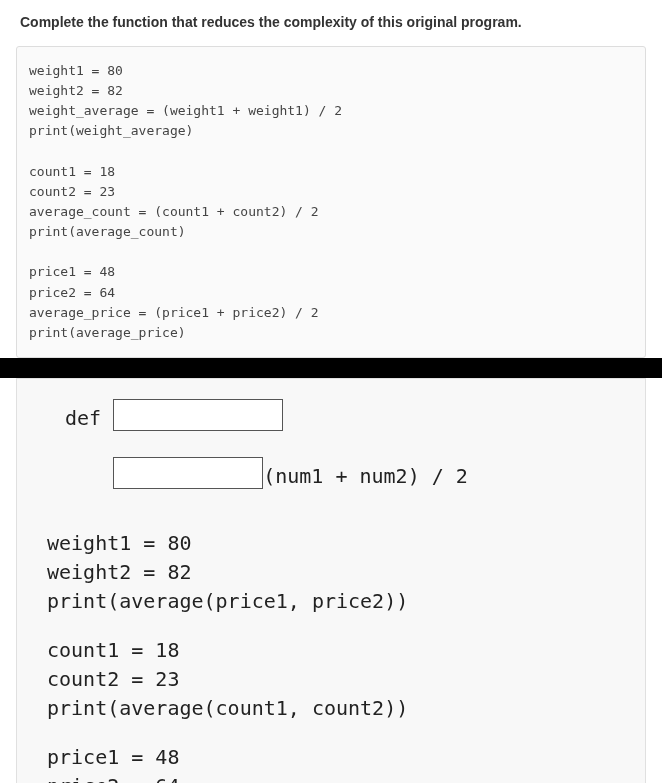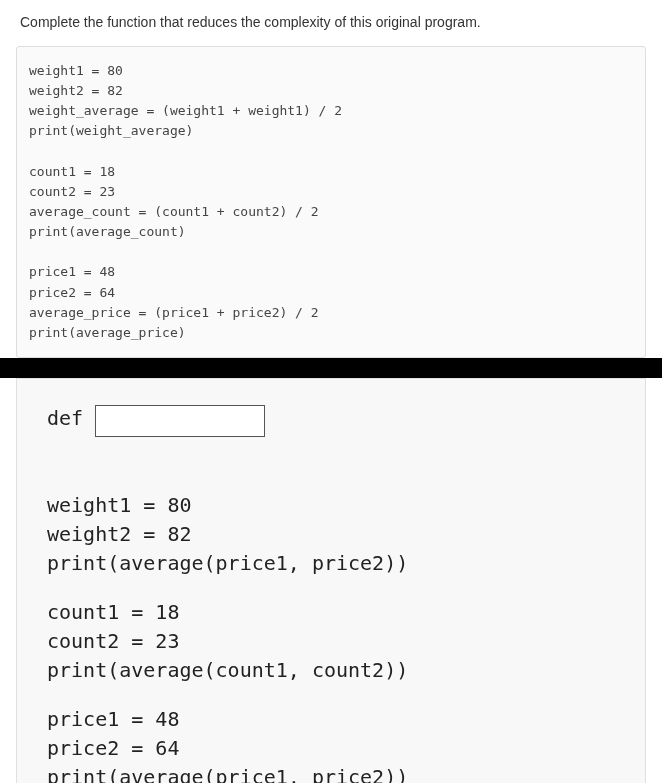--- a/index.html
+++ b/index.html
@@ -11,21 +11,21 @@
       font-family: Arial, sans-serif;
       background: #000;
       width: 662px;
     }
     .panel {
       background: #fff;
       margin-bottom: 10px;
     }
     .prompt-header {
       padding: 14px 20px 8px 20px;
-      font-weight: normal;
+      font-weight: bold;
       font-size: 14px;
       color: #333;
     }
     .code-block {
       margin: 8px 16px 20px 16px;
       padding: 14px 12px;
       background: #fafafa;
       border: 1px solid #ddd;
       border-radius: 3px;
       font-family: "Consolas", "Monaco", monospace;
@@ -40,21 +40,22 @@
       margin: 16px;
       border: 1px solid #e0e0e0;
     }
     .code-row {
       font-family: "Consolas", "Monaco", monospace;
       font-size: 20px;
       color: #222;
       white-space: pre;
       line-height: 1.9;
       display: flex;
-      align-items: flex-end;
+      align-items: flex-start;
+      margin-left: 18px;
     }
     .code-text {
       font-family: "Consolas", "Monaco", monospace;
       font-size: 20px;
       color: #222;
       white-space: pre;
       line-height: 1.45;
     }
     .blank-input {
       display: inline-block;
@@ -100,20 +101,25 @@
 <div class="panel">
   <div class="answer-panel">
 
     <div class="code-row">
       <span>def </span>
       <input type="text" class="blank-input blank-wide" style="">
     </div>
 
     <div class="gap"></div>
 
+    <div class="code-row">
+      <span>    </span>
+      <input type="text" class="blank-input blank-narrow" style="">
+      <span>(num1 + num2) / 2</span>
+    </div>
 
     <div class="gap"></div>
     <div class="gap-med"></div>
 
     <div class="code-text">weight1 = 80
 weight2 = 82
 print(average(price1, price2))</div>
 
     <div class="gap"></div>
 

